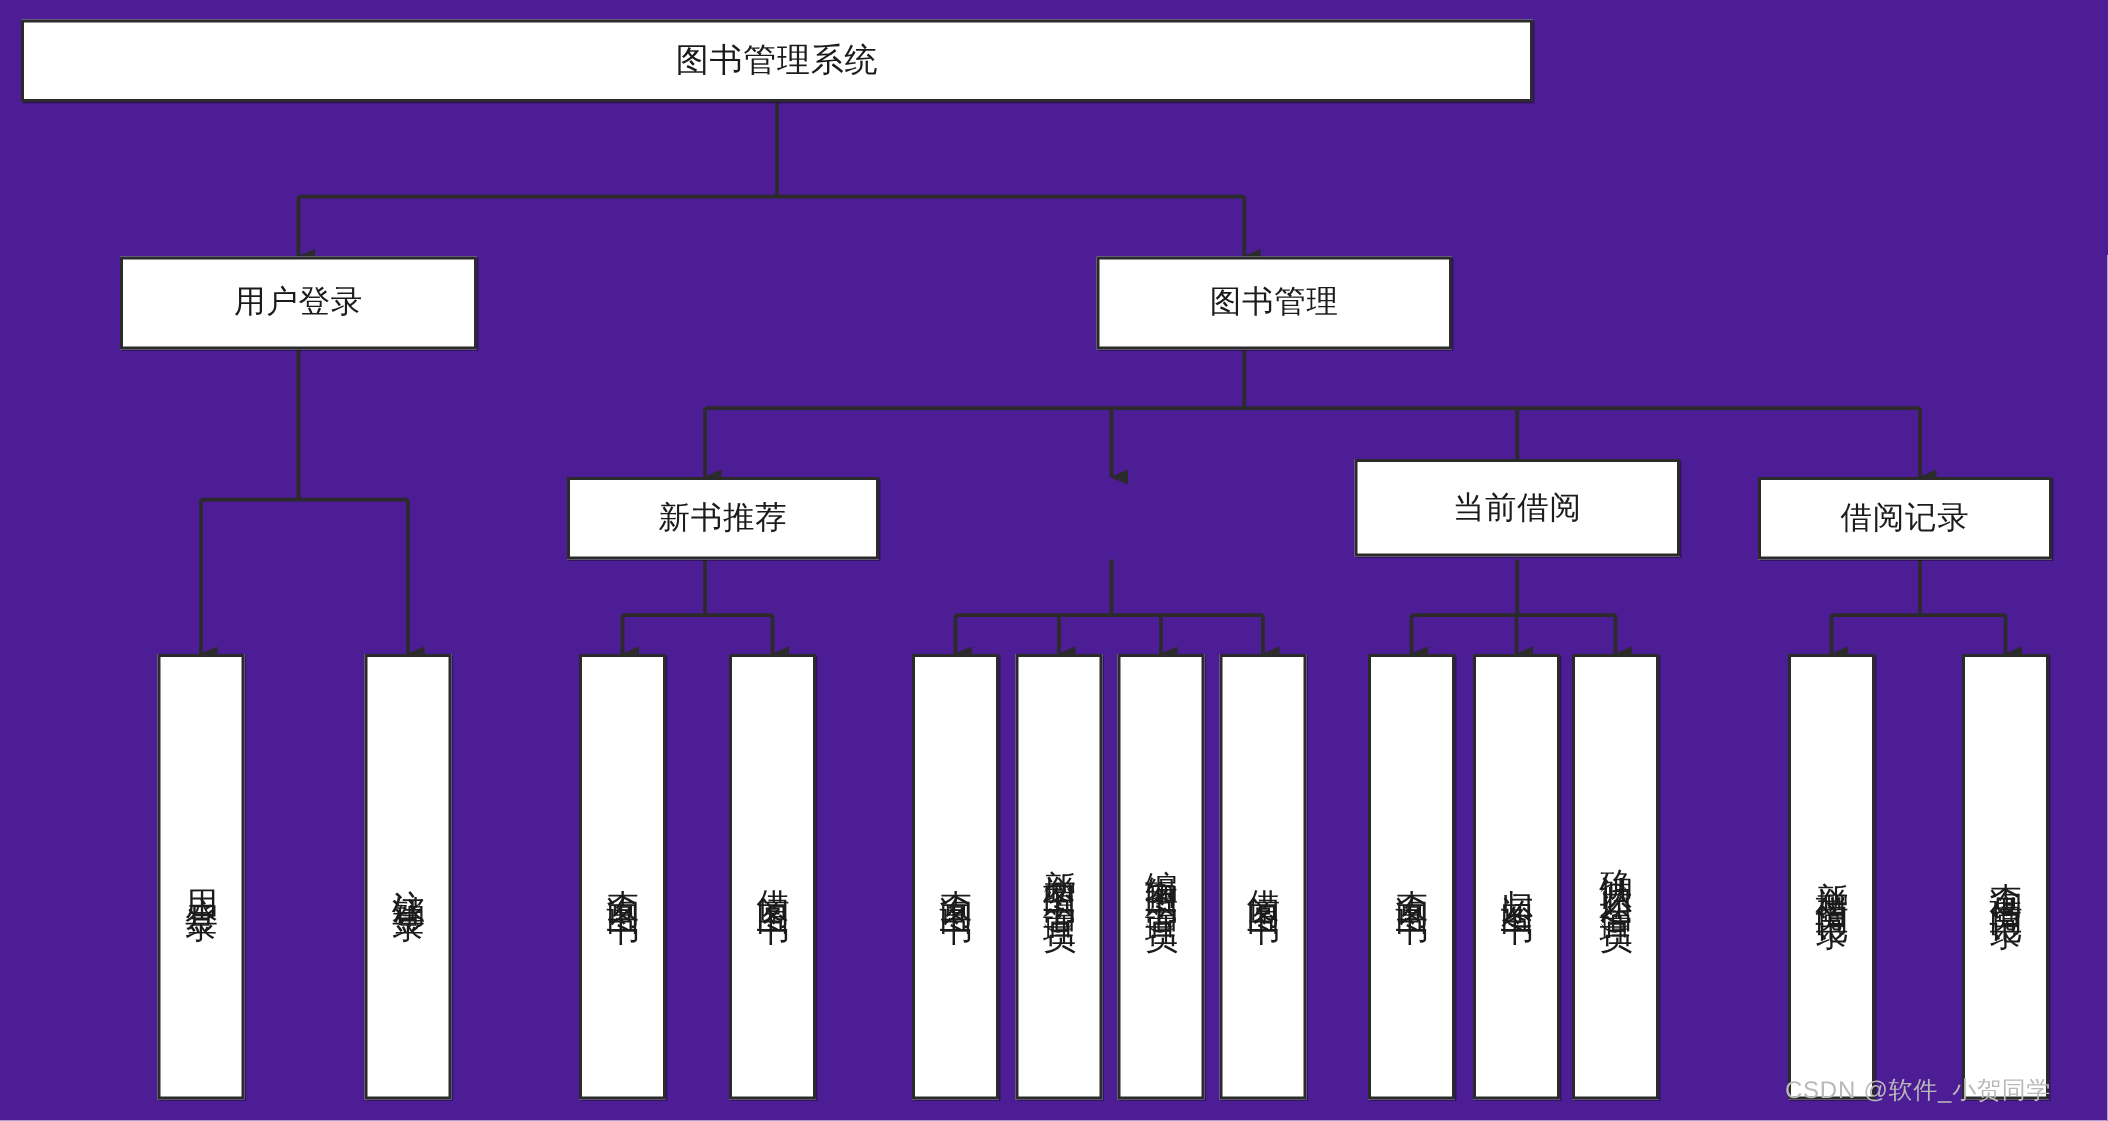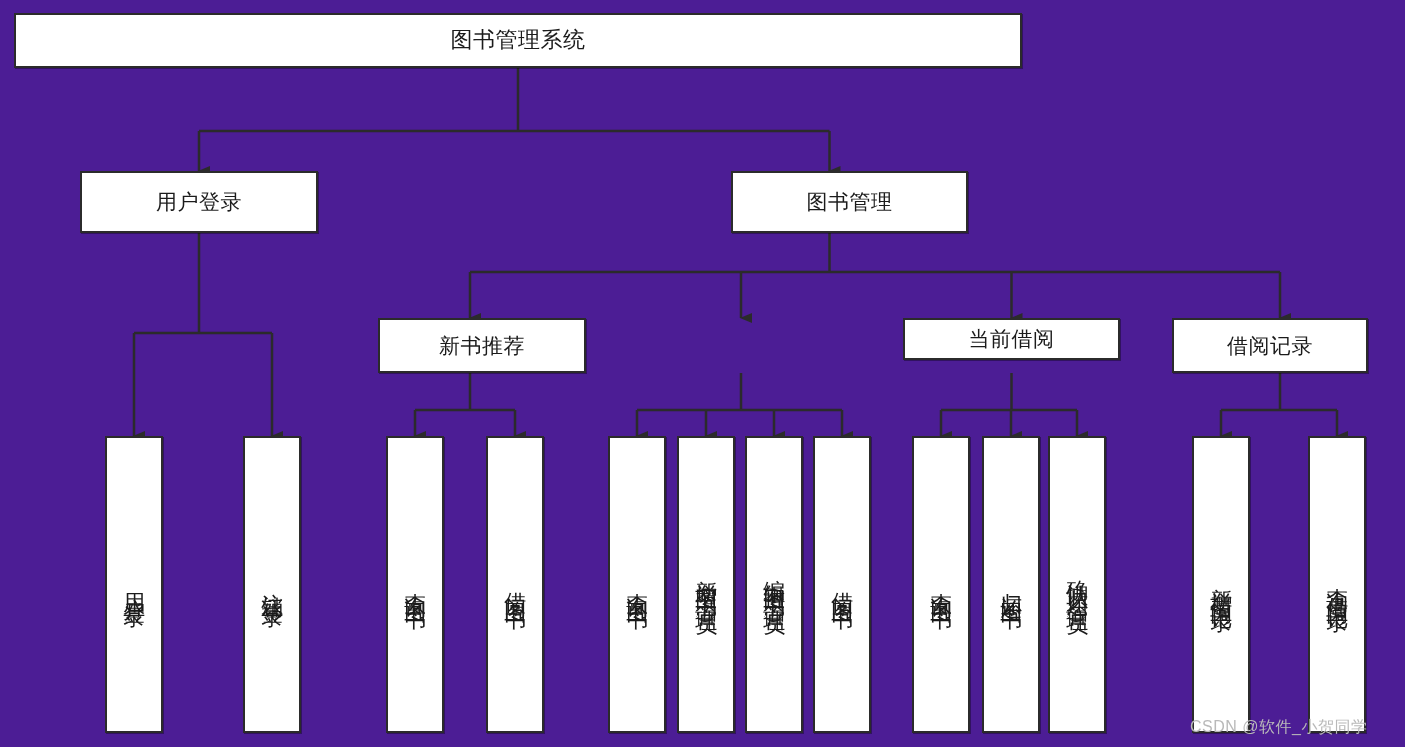--- a/index.html
+++ b/index.html
@@ -116,21 +116,21 @@
   <div class="node horizontal" style="left: 80px; top: 171px; width: 238px; height: 62px;">
     <span class="label">用户登录</span>
   </div>
   <div class="node horizontal" style="left: 711px; top: 171px; width: 237px; height: 62px; margin-left: 20px;">
     <span class="label">图书管理</span>
   </div>
 
   <div class="node horizontal" style="left: 362px; top: 318px; width: 208px; height: 55px; margin-left: 16px;">
     <span class="label">新书推荐</span>
   </div>
-  <div class="node horizontal" style="left: 903px; top: 318px; width: 217px; height: 42px;">
+  <div class="node horizontal" style="left: 903px; top: 306px; width: 217px; height: 65px;">
     <span class="label">当前借阅</span>
   </div>
   <div class="node horizontal" style="left: 1172px; top: 318px; width: 196px; height: 55px;">
     <span class="label">借阅记录</span>
   </div>
 
   <div class="node vertical" style="left: 105px; top: 436px; width: 58px; height: 297px;">
     <span class="label">用户登录</span>
   </div>
   <div class="node vertical" style="left: 243px; top: 436px; width: 58px; height: 297px;">

